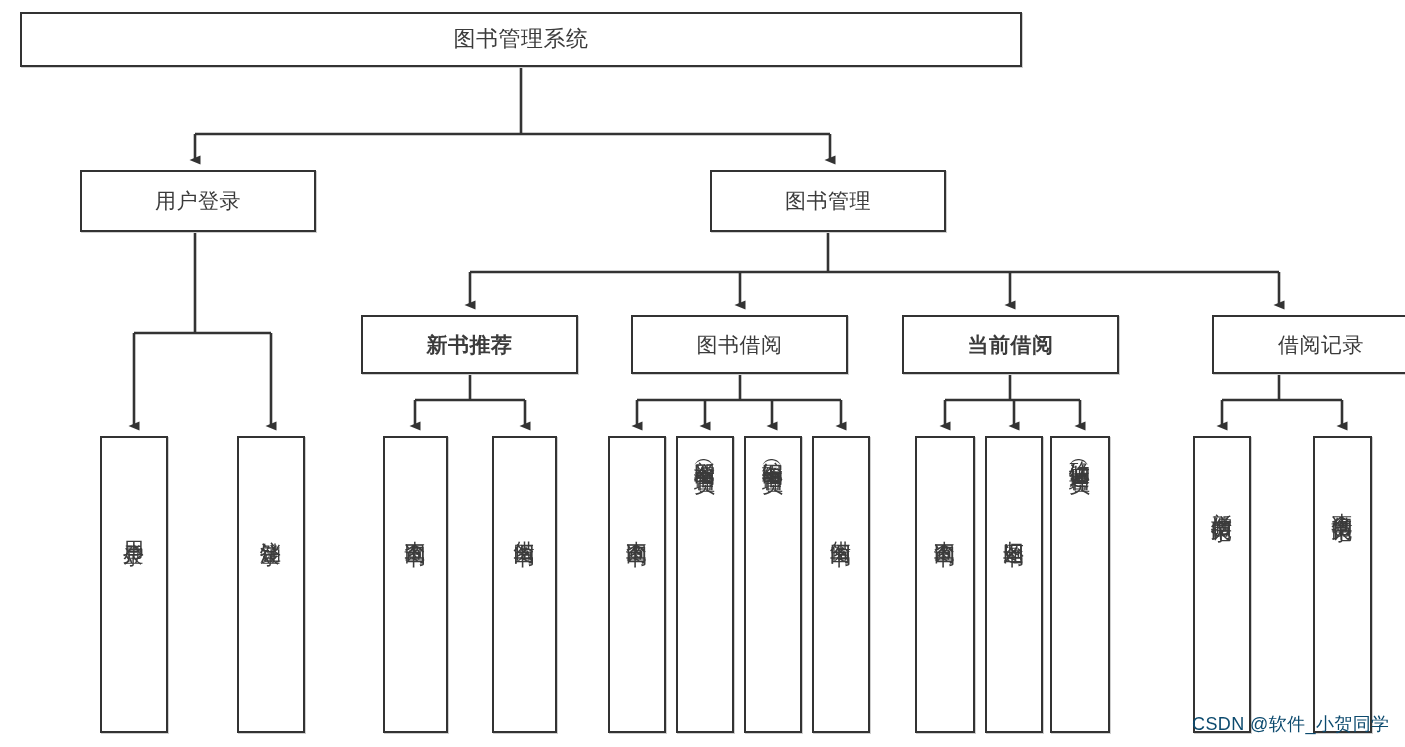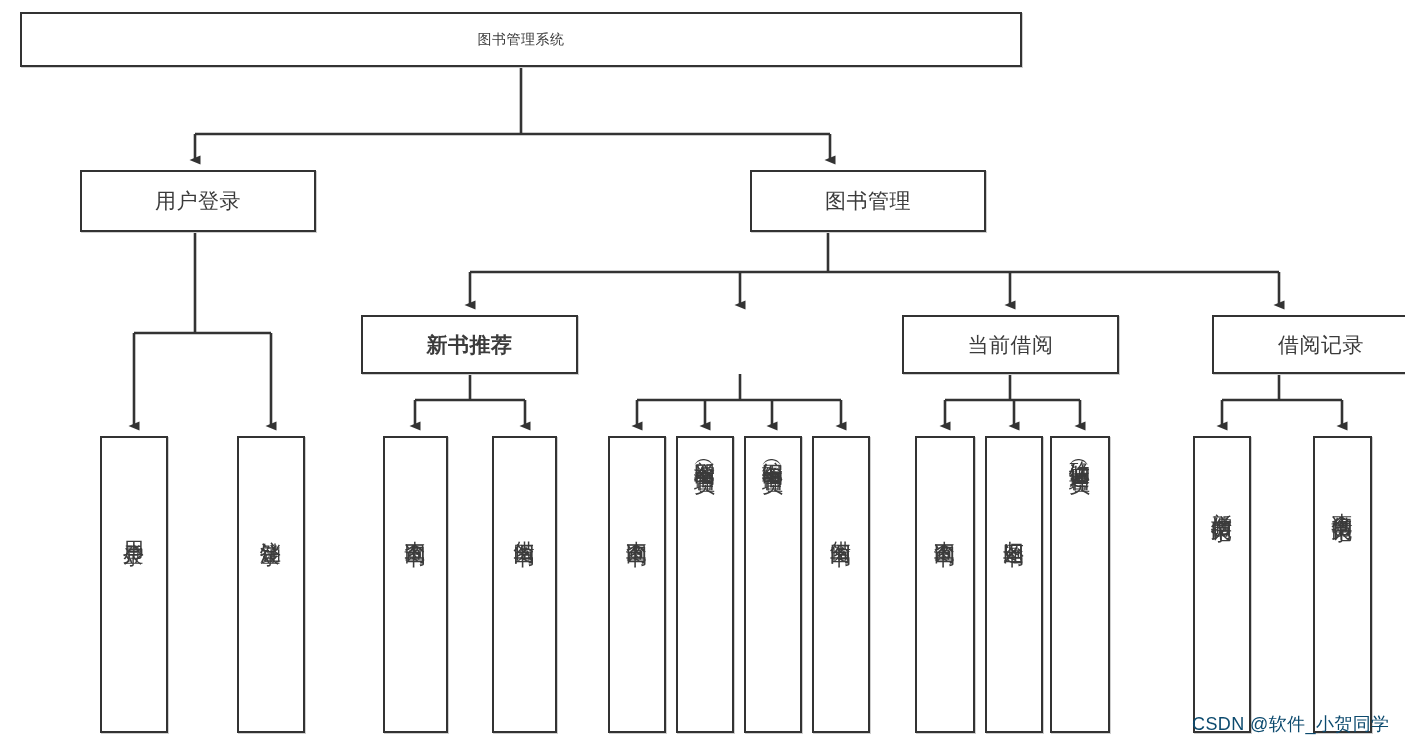--- a/index.html
+++ b/index.html
@@ -41,21 +41,21 @@
     text-align: center;
     color: #3b3b3b;
     line-height: 1.02;
   }
   .node.horizontal .label {
     font-size: 21px;
     letter-spacing: 0.5px;
     white-space: nowrap;
   }
   .node.root .label {
-    font-size: 14px;
+    font-size: 22px;
   }
   .node.vertical {
     align-items: flex-start;
     justify-content: center;
     padding-top: 6px;
   }
   .node.vertical .label {
     writing-mode: vertical-rl;
     text-orientation: upright;
     font-size: 21px;
@@ -132,28 +132,31 @@
     </g>
   </svg>
 
   <div class="node root horizontal" style="left:20px; top:12px; width:1002px; height:55px;">
     <span class="label">图书管理系统</span>
   </div>
 
   <div class="node horizontal" style="left:80px; top:170px; width:236px; height:62px;">
     <span class="label">用户登录</span>
   </div>
-  <div class="node horizontal" style="left:710px; top:170px; width:236px; height:62px;margin-left:40px;">
+  <div class="node horizontal" style="left:710px; top:170px; width:236px; height:62px;">
     <span class="label">图书管理</span>
   </div>
 
   <div class="node horizontal" style="left:361px; top:315px; width:217px; height:59px;font-weight:bold;">
     <span class="label">新书推荐</span>
   </div>
-  <div class="node horizontal" style="left:902px; top:315px; width:217px; height:59px;">
+  <div class="node horizontal" style="left:631px; top:315px; width:217px; height:59px;">
+    <span class="label">图书借阅</span>
+  </div>
+  <div class="node horizontal" style="left:902px; top:315px; width:217px; height:59px;font-weight:bold;">
     <span class="label">当前借阅</span>
   </div>
   <div class="node horizontal" style="left:1212px; top:315px; width:218px; height:59px;">
     <span class="label">借阅记录</span>
   </div>
 
   <div class="node vertical mid" style="left:100px; top:436px; width:68px; height:297px;">
     <span class="label">用户登录</span>
   </div>
   <div class="node vertical mid" style="left:237px; top:436px; width:68px; height:297px;">

